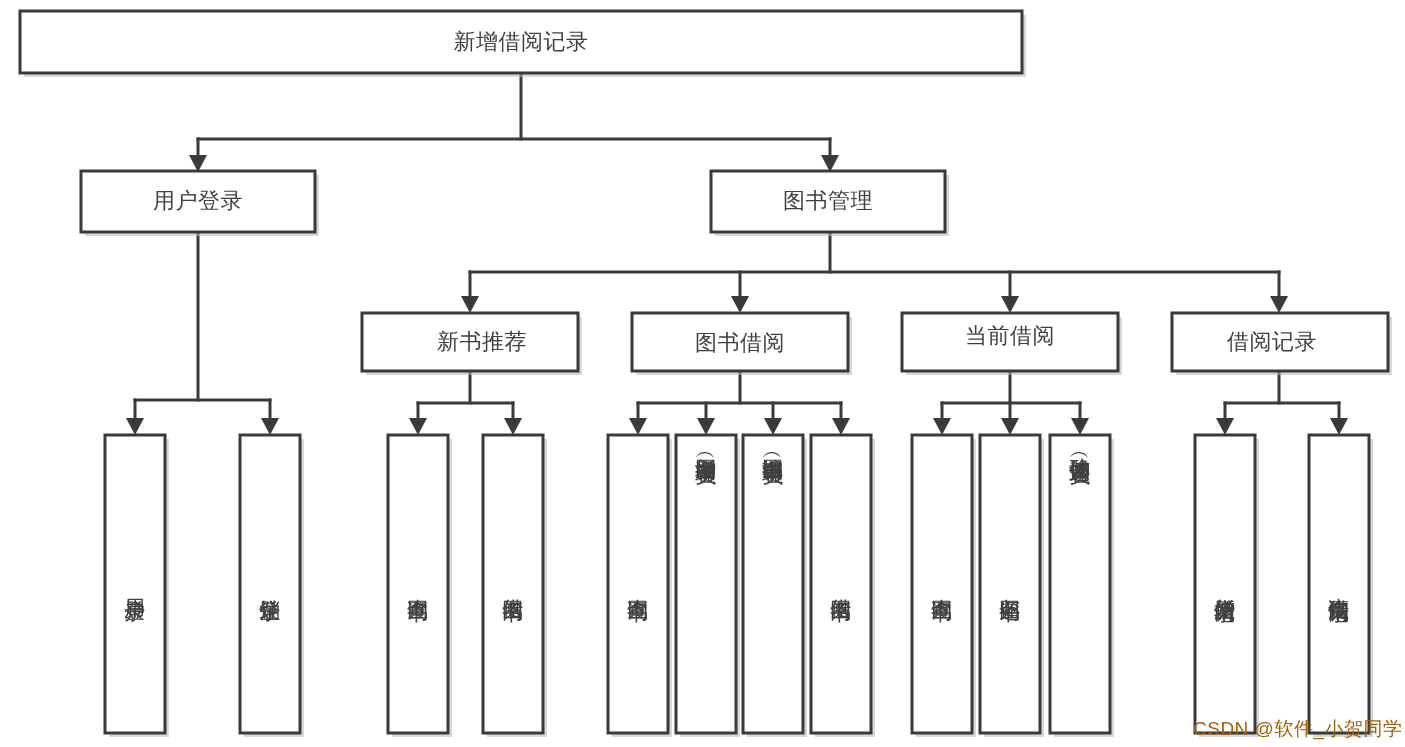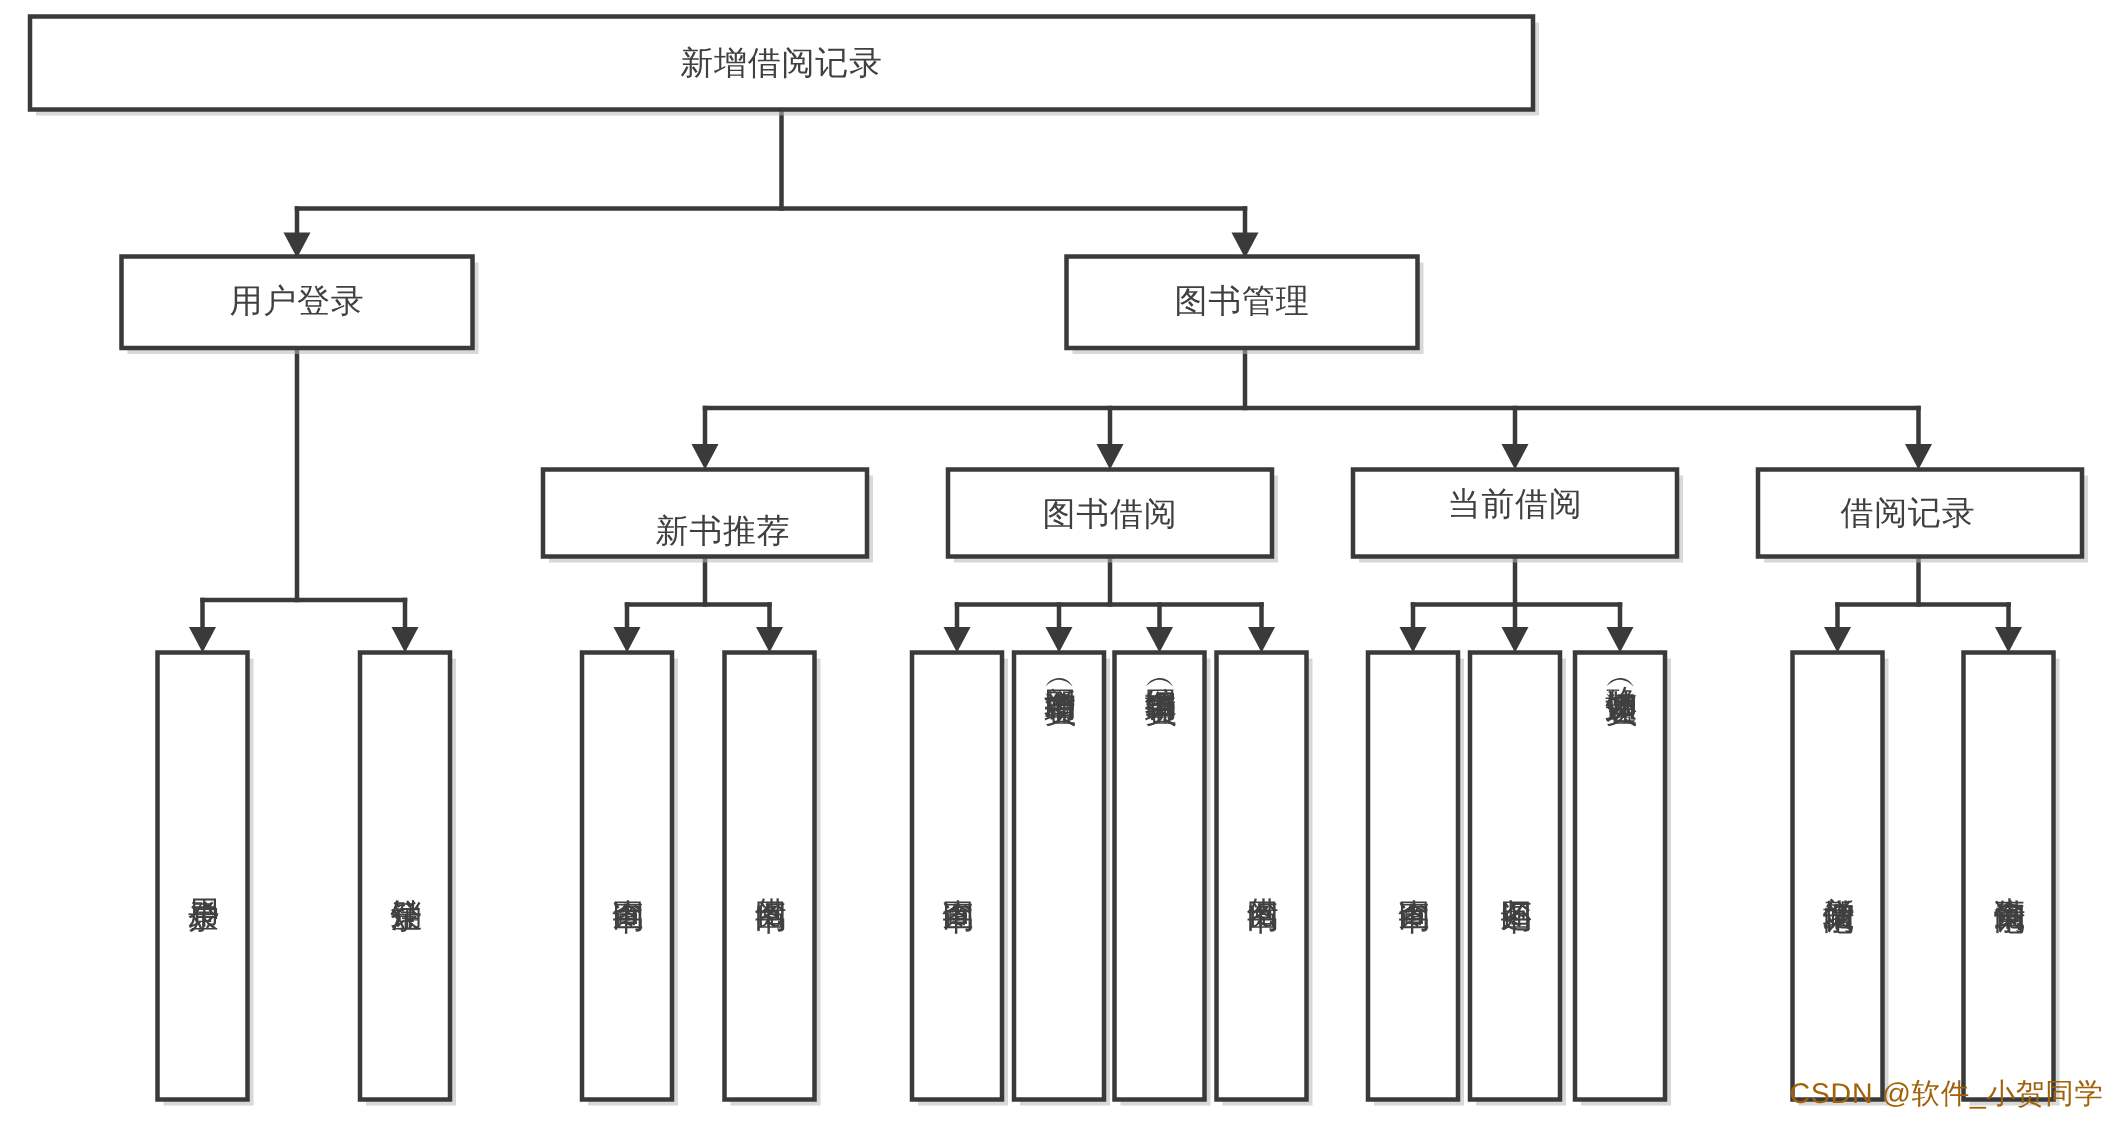--- a/index.html
+++ b/index.html
@@ -229,21 +229,21 @@
 
     <rect class="node-box-shadow" x="1313" y="439" width="60" height="298"></rect>
     <rect class="node-box" x="1309" y="435" width="60" height="298"></rect>
   </svg>
 
   <div class="node-label-h" style="left:20px; top:11px; width:1002px; height:62px;">新增借阅记录</div>
 
   <div class="node-label-h" style="left:81px; top:171px; width:234px; height:61px;">用户登录</div>
   <div class="node-label-h" style="left:711px; top:171px; width:234px; height:61px;border-radius:18px;">图书管理</div>
 
-  <div class="node-label-h" style="left:362px; top:313px; width:240px; height:58px;margin-top:12px;">新书推荐</div>
+  <div class="node-label-h" style="left:362px; top:313px; width:240px; height:58px;">新书推荐</div>
   <div class="node-label-h" style="left:632px; top:313px; width:216px; height:61px;">图书借阅</div>
   <div class="node-label-h" style="left:902px; top:313px; width:216px; height:47px;font-family:Liberation Serif, serif;">当前借阅</div>
   <div class="node-label-h" style="left:1172px; top:313px; width:200px; height:58px;">借阅记录</div>
 
   <div class="node-label-v" style="left:105px; top:435px; width:60px; height:298px;">用户登录</div>
   <div class="node-label-v" style="left:240px; top:435px; width:60px; height:298px;">注销登录</div>
 
   <div class="node-label-v" style="left:388px; top:435px; width:60px; height:298px;">查询图书</div>
   <div class="node-label-v" style="left:483px; top:435px; width:60px; height:298px;">借阅图书</div>
 

